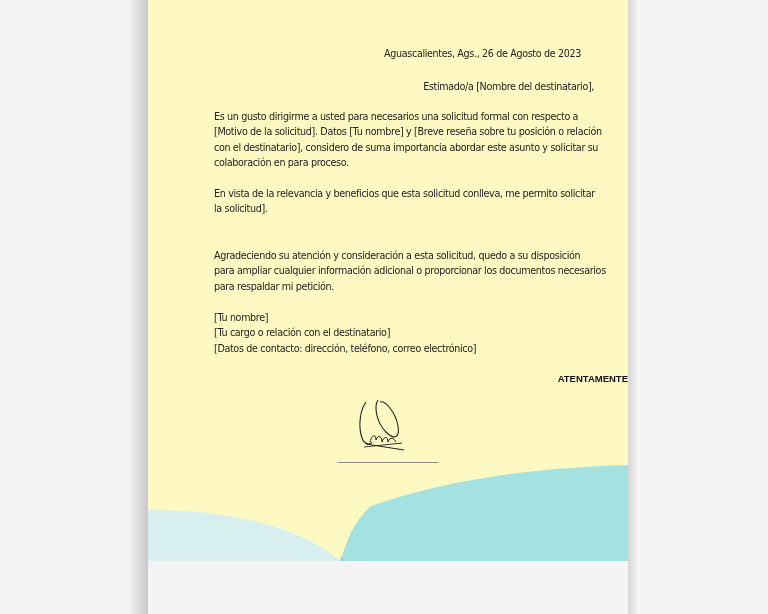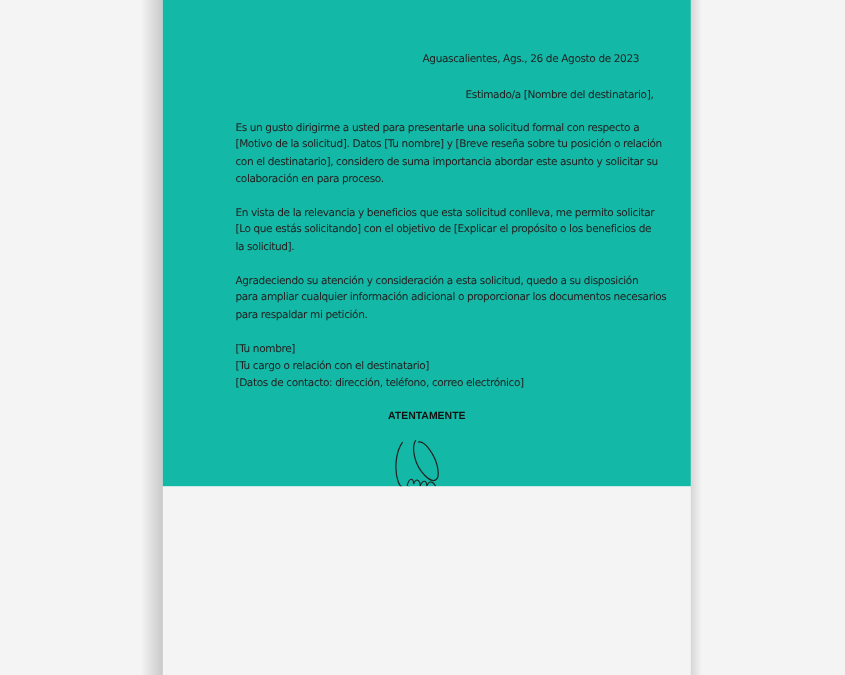--- a/index.html
+++ b/index.html
@@ -11,36 +11,36 @@
   }
   .shadow-left {
     position:absolute; left:128px; top:0; width:20px; height:614px;
     background:linear-gradient(to right, #f4f4f4, #c9c9c9);
   }
   .shadow-right {
     position:absolute; left:628px; top:0; width:10px; height:614px;
     background:linear-gradient(to right, #d6d6d6, #f4f4f4);
   }
   .page {
-    position:absolute; left:148px; top:0; width:480px; height:442px;
-    background:#14b8a6; overflow:hidden;
+    position:absolute; left:148px; top:0; width:480px; height:561px;
+    background:#fef9c3; overflow:hidden;
   }
   .text {
     position:absolute; color:#222; font-size:9.6px; line-height:15.3px;
     font-family:"DejaVu Sans", sans-serif; letter-spacing:-0.35px;
   }
   .date { right:47px; top:46px; text-align:right; white-space:nowrap; }
   .block { left:66px; width:380px; }
   .greeting { top:79px;text-align:right; }
   .p1 { top:109px; }
   .p2 { top:186px; }
   .p3 { top:248px; }
   .sig-info { top:310px; }
   .atentamente {
-    position:absolute; left:0; width:480px; top:373px; text-align:center;
+    position:absolute; left:0; width:480px; top:373px; text-align:right;
     font-family:"Liberation Sans", sans-serif; font-weight:bold; font-size:9.5px; color:#111;
   }
   .signature { position:absolute; left:208px; top:396px; width:55px; height:58px; }
   .sig-line { position:absolute; left:190px; top:462px; width:100px; height:1px; background:#8a8a8a; }
   .deco { position:absolute; left:0; top:0; width:480px; height:614px; }
   .line { display:block; white-space:nowrap; }
 </style>
 </head>
 <body>
 
@@ -53,29 +53,28 @@
     <path d="M0 510 C 90 510, 170 530, 205 575 C 215 590, 220 605, 224 614 L 0 614 Z" fill="#d8efef"></path>
     <path d="M480 465 C 380 468, 300 480, 223 506 C 195 530, 187 575, 188 614 L 480 614 Z" fill="#a3e2e1"></path>
     <path d="M193 556 C 205 570, 216 590, 224 614 L 188 614 C 188 590, 189 572, 193 556 Z" fill="#93d9da"></path>
   </svg>
 
   <div class="text date">Aguascalientes, Ags., 26 de Agosto de 2023</div>
 
   <div class="text block greeting">Estimado/a [Nombre del destinatario],</div>
 
   <div class="text block p1">
-    <span class="line">Es un gusto dirigirme a usted para presentarle una solicitud formal con respecto a</span>
+    <span class="line">Es un gusto dirigirme a usted para necesarios una solicitud formal con respecto a</span>
     <span class="line">[Motivo de la solicitud]. Datos [Tu nombre] y [Breve reseña sobre tu posición o relación</span>
     <span class="line">con el destinatario], considero de suma importancia abordar este asunto y solicitar su</span>
     <span class="line">colaboración en para proceso.</span>
   </div>
 
   <div class="text block p2">
     <span class="line">En vista de la relevancia y beneficios que esta solicitud conlleva, me permito solicitar</span>
-    <span class="line">[Lo que estás solicitando] con el objetivo de [Explicar el propósito o los beneficios de</span>
     <span class="line">la solicitud].</span>
   </div>
 
   <div class="text block p3">
     <span class="line">Agradeciendo su atención y consideración a esta solicitud, quedo a su disposición</span>
     <span class="line">para ampliar cualquier información adicional o proporcionar los documentos necesarios</span>
     <span class="line">para respaldar mi petición.</span>
   </div>
 
   <div class="text block sig-info">

